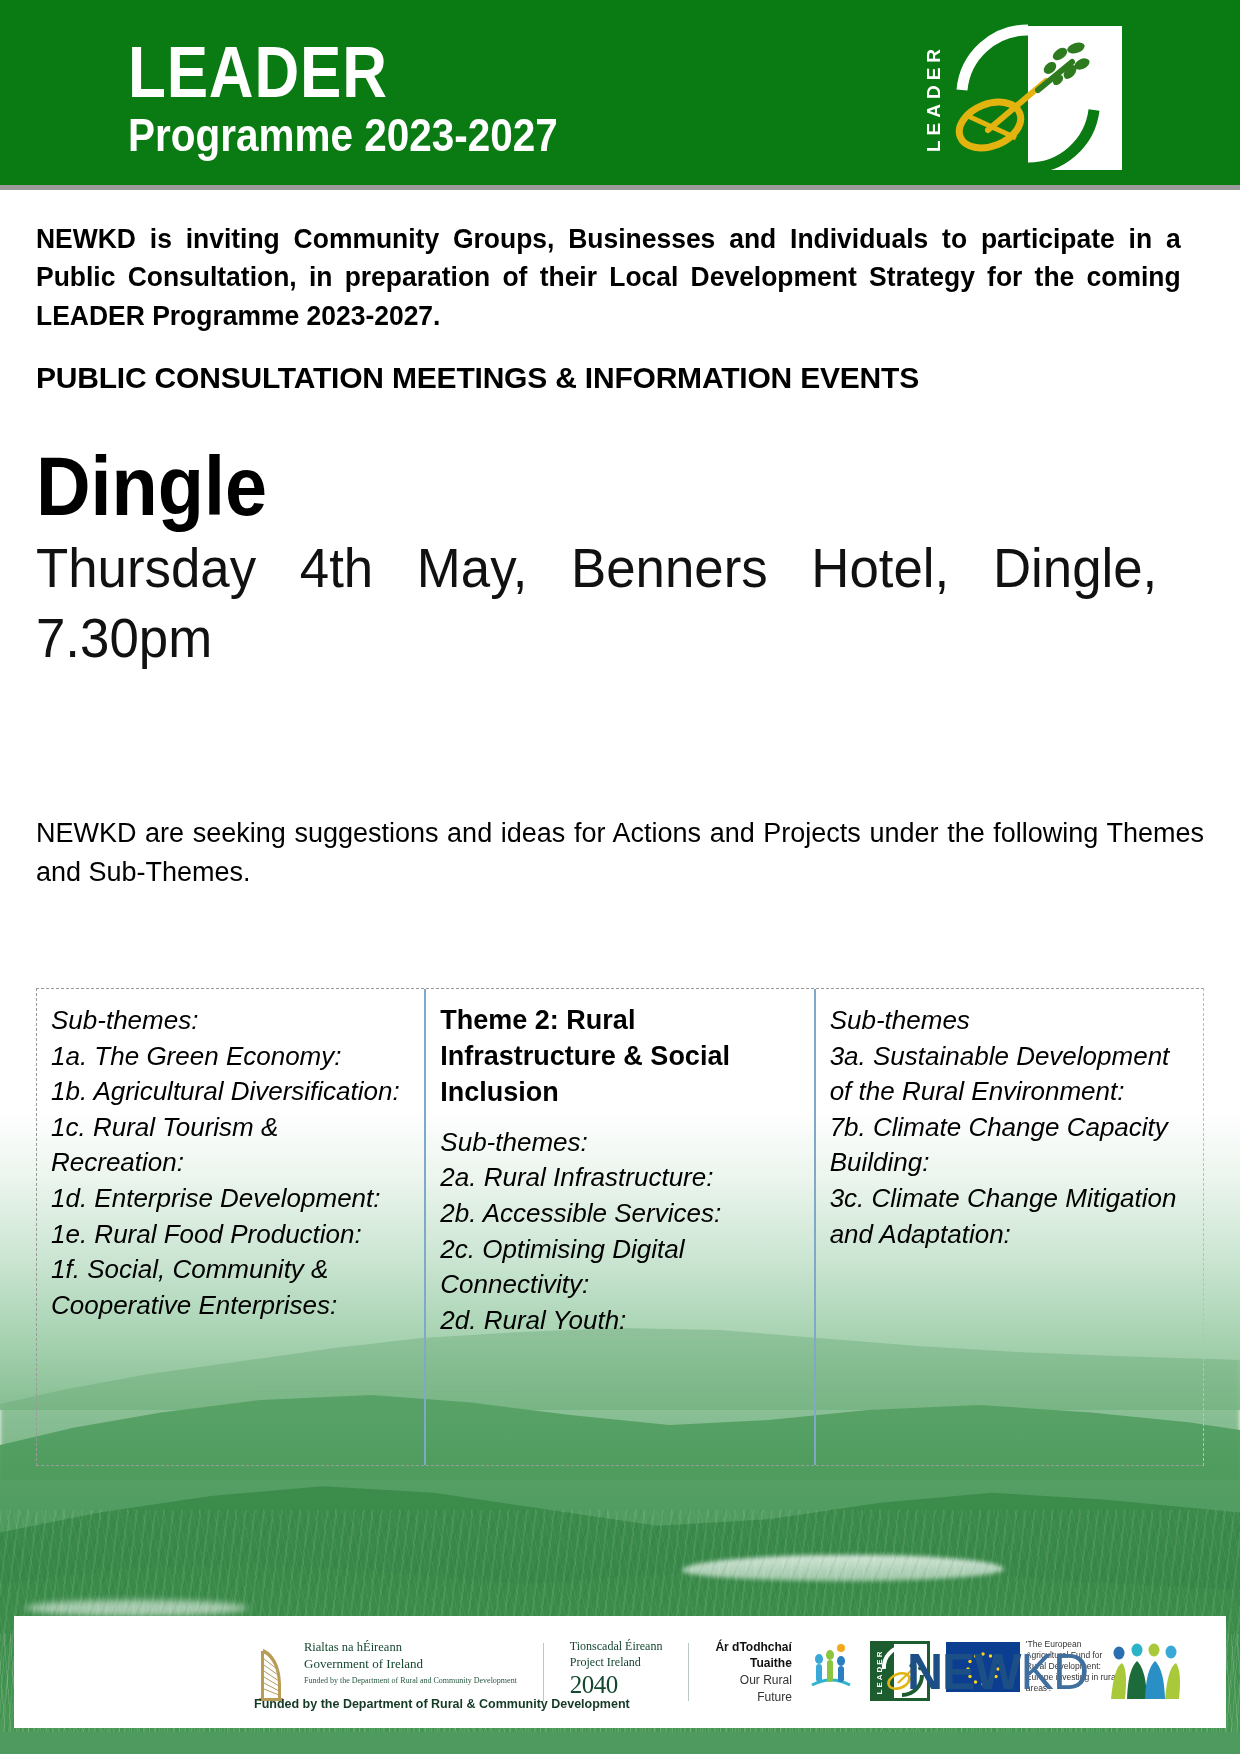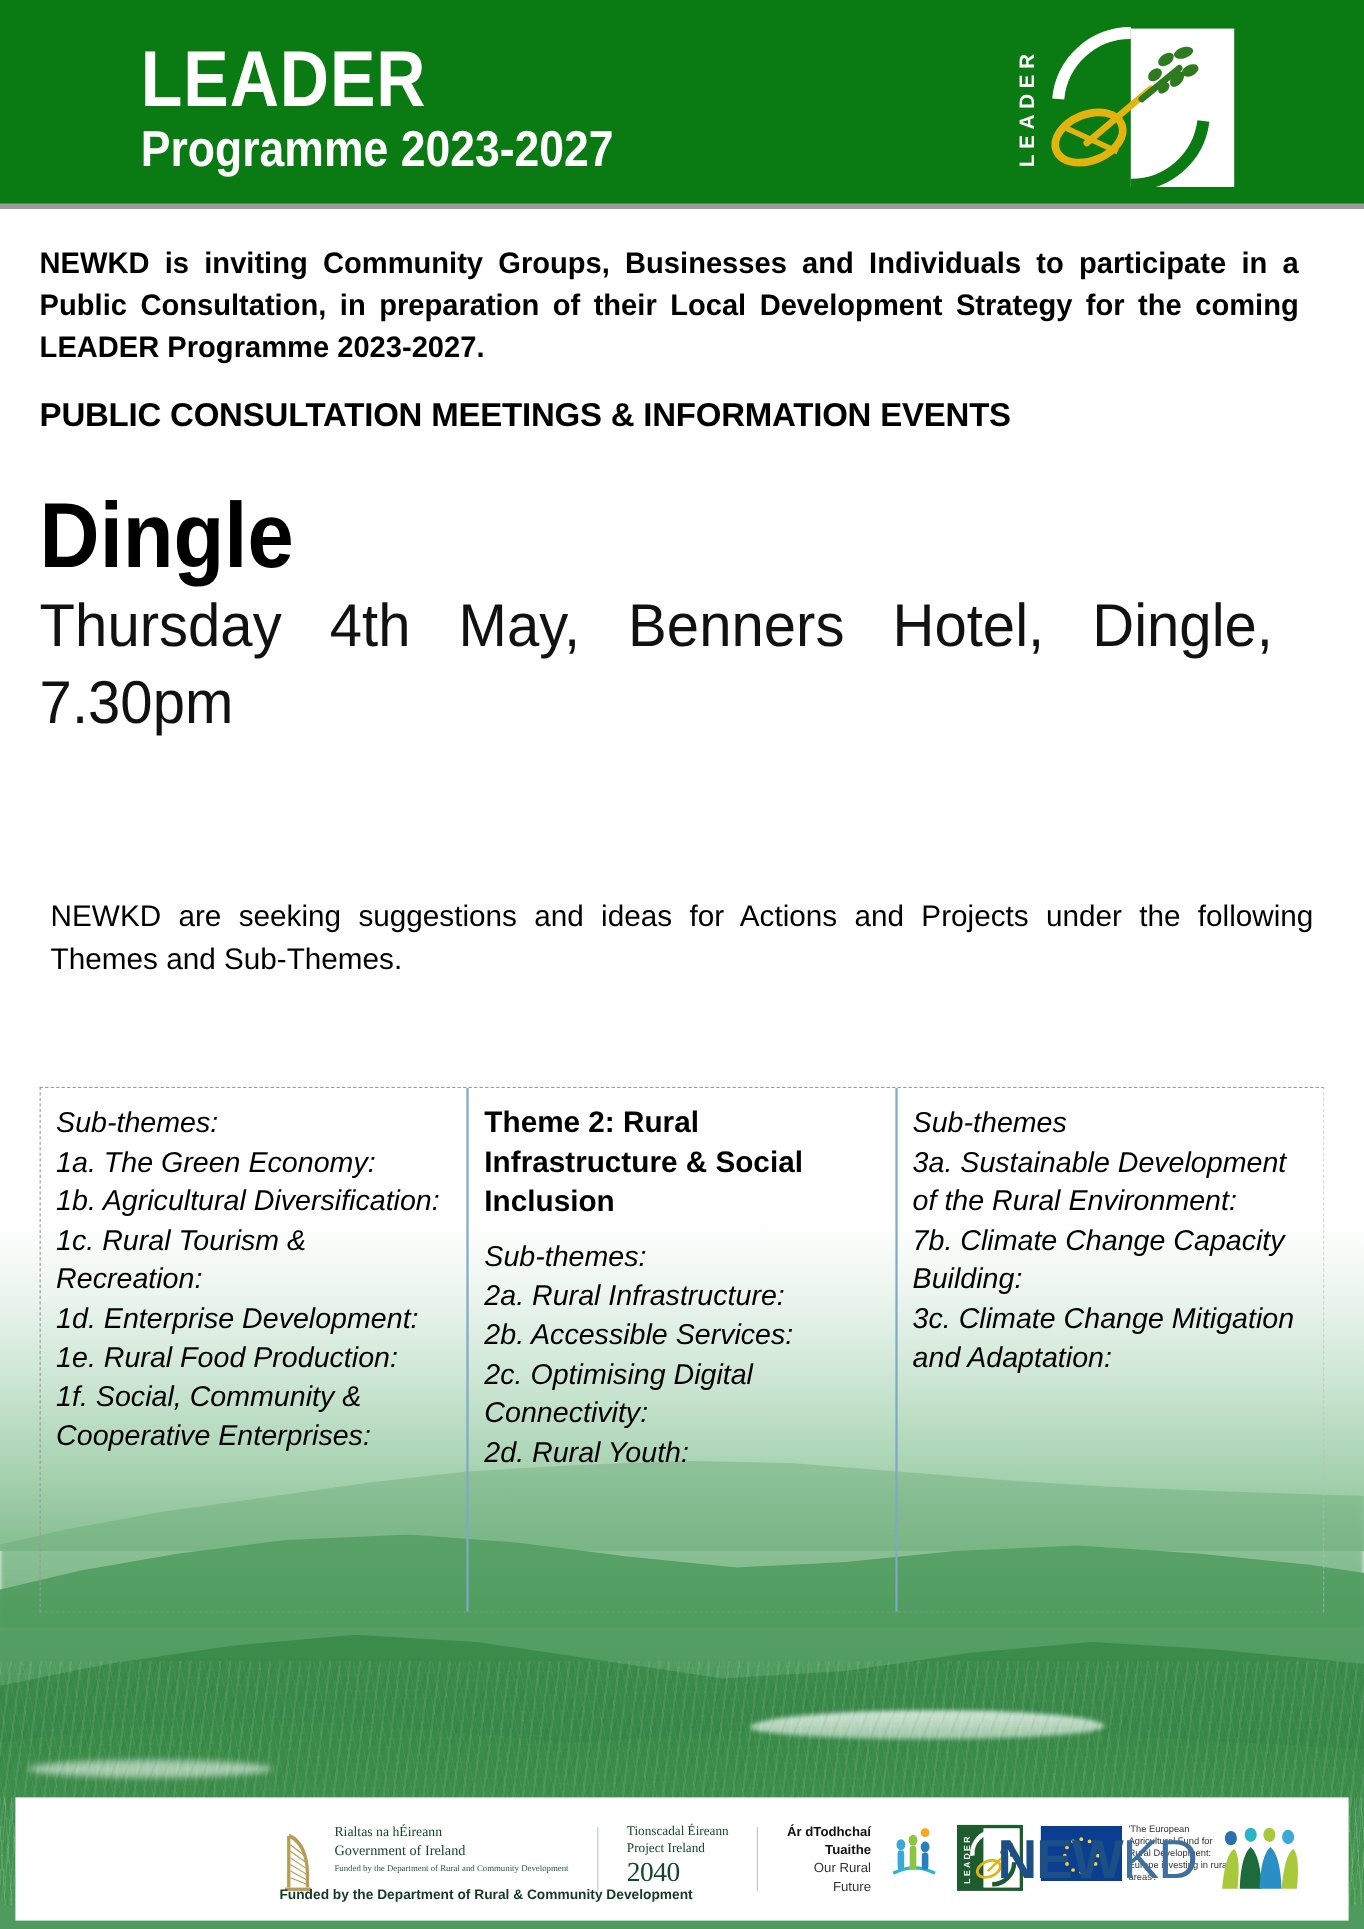--- a/index.html
+++ b/index.html
@@ -127,21 +127,21 @@
   }
   #venue-line{
     font-weight:normal;font-size:55px;line-height:1.28;color:#111;
     text-align:justify;margin:0 0 70px 0;
     font-family:"Liberation Sans Narrow","Liberation Sans",sans-serif;
     transform:scaleX(.96);transform-origin:left top;
   }
   #venue-line::after{content:"";display:inline-block;width:100%;}
   .seek-para{
     font-weight:normal;font-size:27px;line-height:1.45;color:#000;
-    text-align:justify;margin:10px;
+    text-align:justify;margin:0;
     font-family:"Liberation Sans Narrow","Liberation Sans",sans-serif;
   }
 
   
   #themes{
     position:absolute;z-index:6;left:36px;right:36px;top:988px;
     height:478px;
     border-top:1px dashed #9a9a9a;
     border-bottom:1px dashed #9a9a9a;
     border-left:1px dashed #9a9a9a;
@@ -160,21 +160,21 @@
   }
   .sub-block{
     font-style:italic;font-size:26px;line-height:1.37;color:#000;
     margin:0;
   }
   .sub-block div{white-space:nowrap;}
   .sub-block div.wrapok{white-space:normal;}
 
   
   #footer-strip{
-    position:absolute;z-index:7;left:14px;right:14px;bottom:8px;
+    position:absolute;z-index:7;left:14px;right:14px;bottom:26px;
     height:112px;background:#ffffff;
     display:flex;align-items:center;
   }
   #footer-left{
     display:flex;align-items:flex-start;gap:16px;
     margin-left:240px;
   }
   .f-harp{width:34px;height:62px;flex:0 0 auto;margin-top:4px;}
   .gov-txt{font-size:12.5px;line-height:1.32;color:#14472f;
     font-family:"Liberation Serif",serif;}

